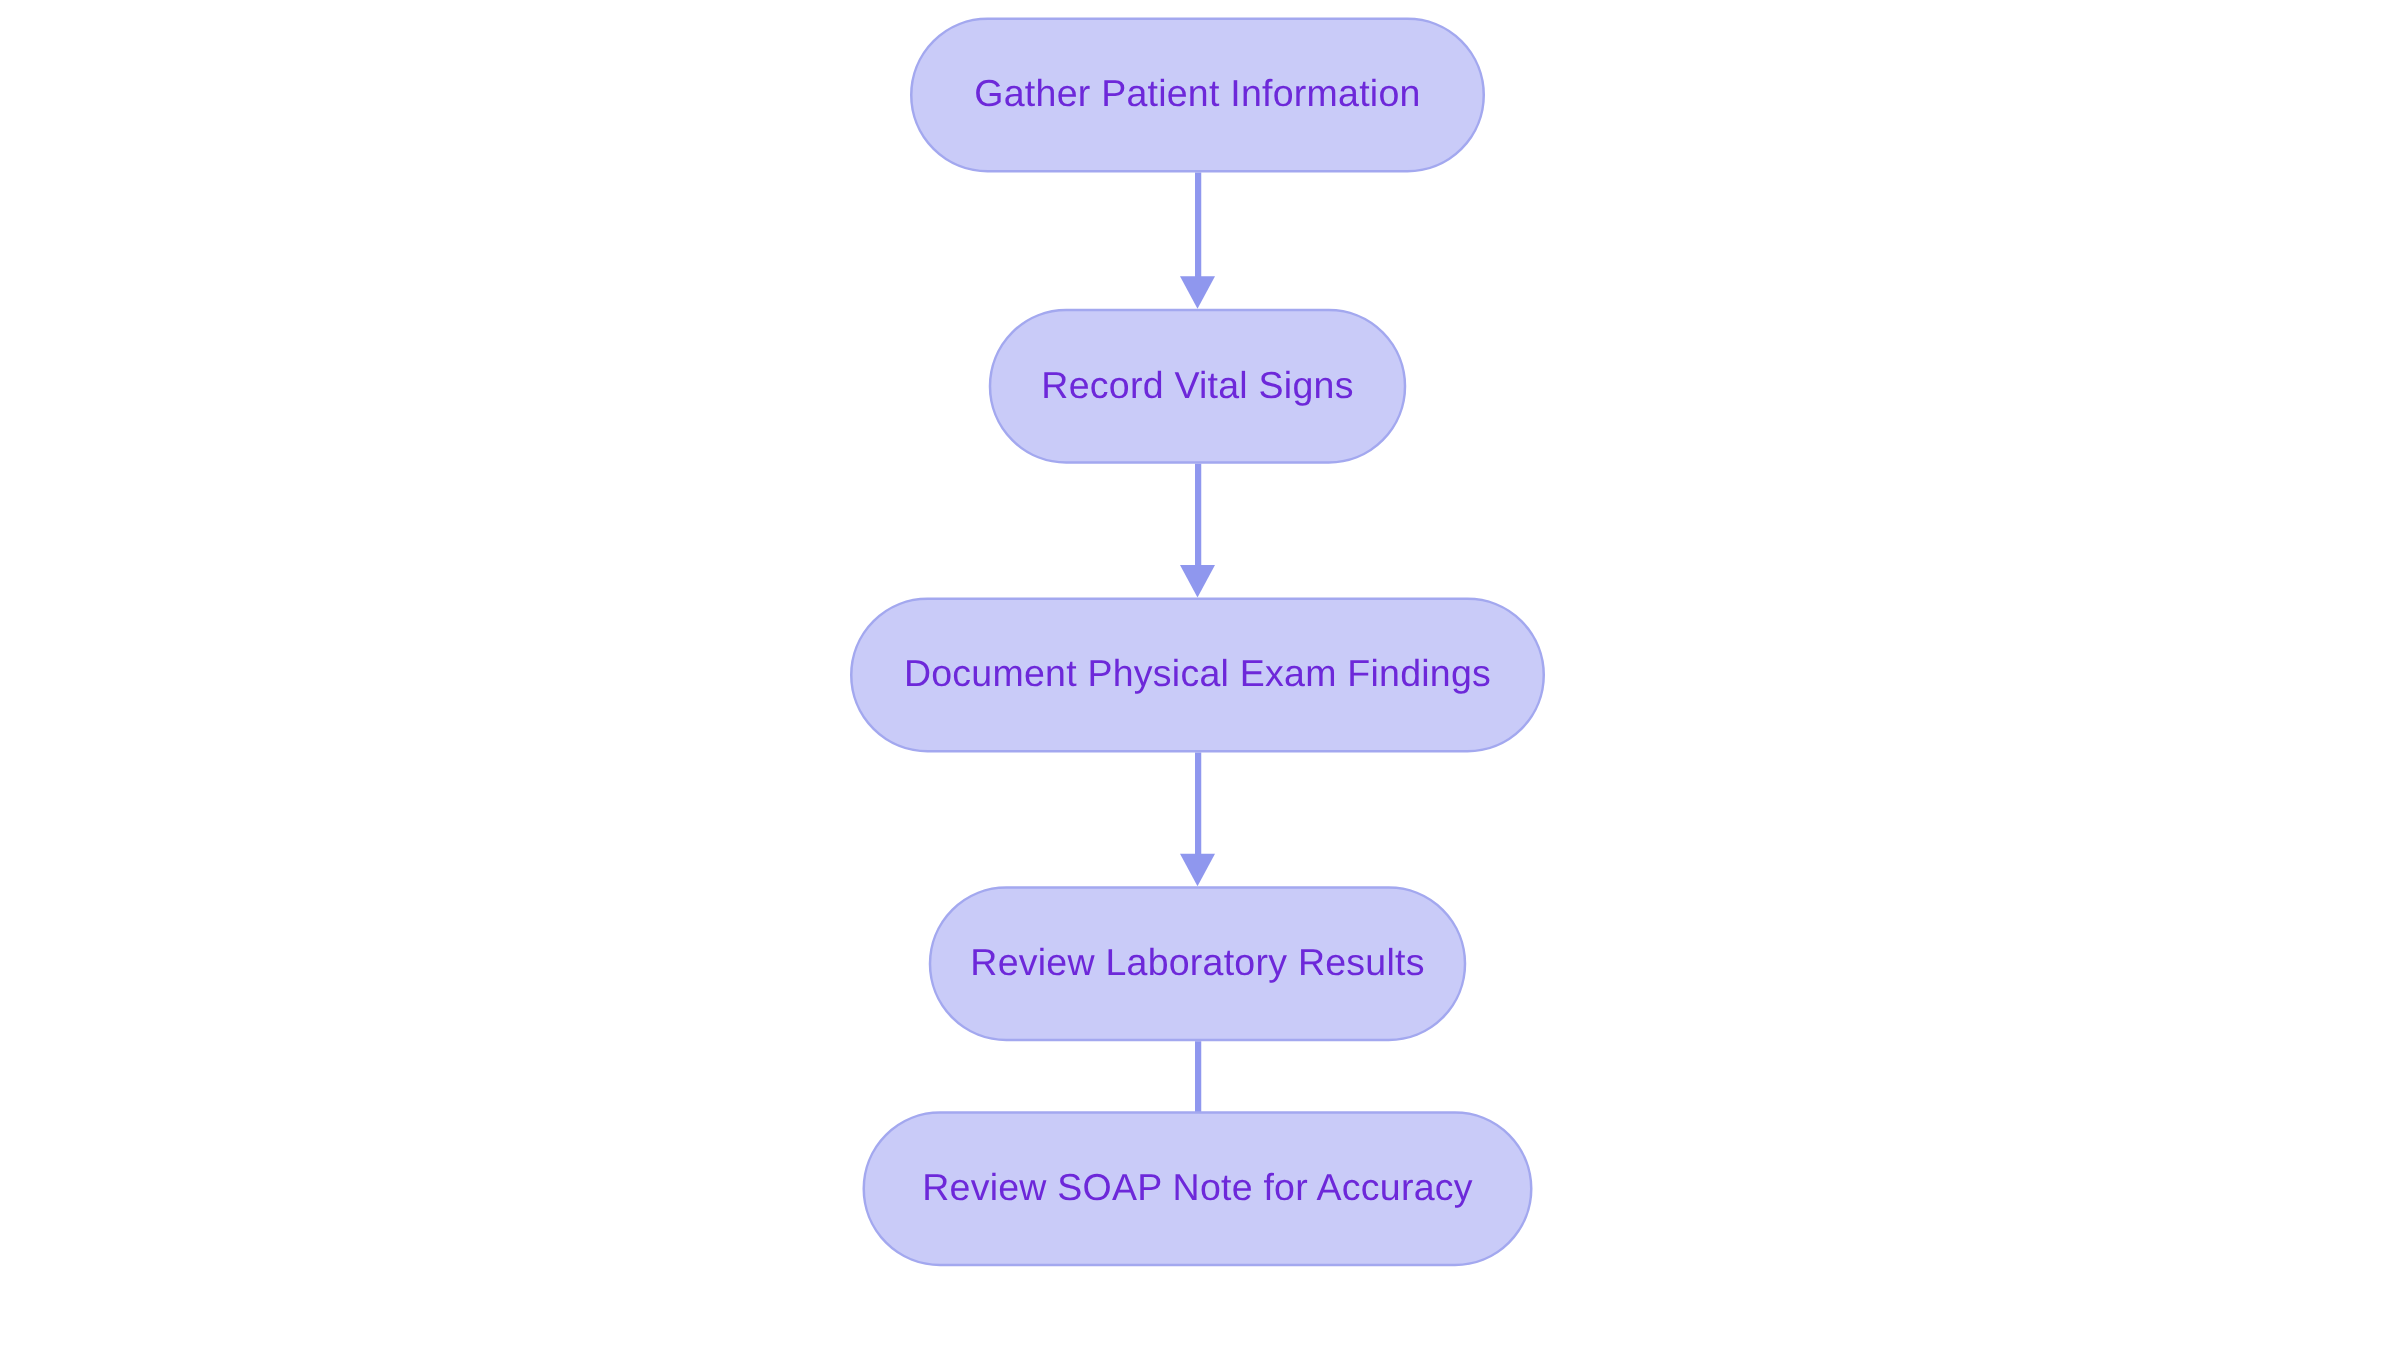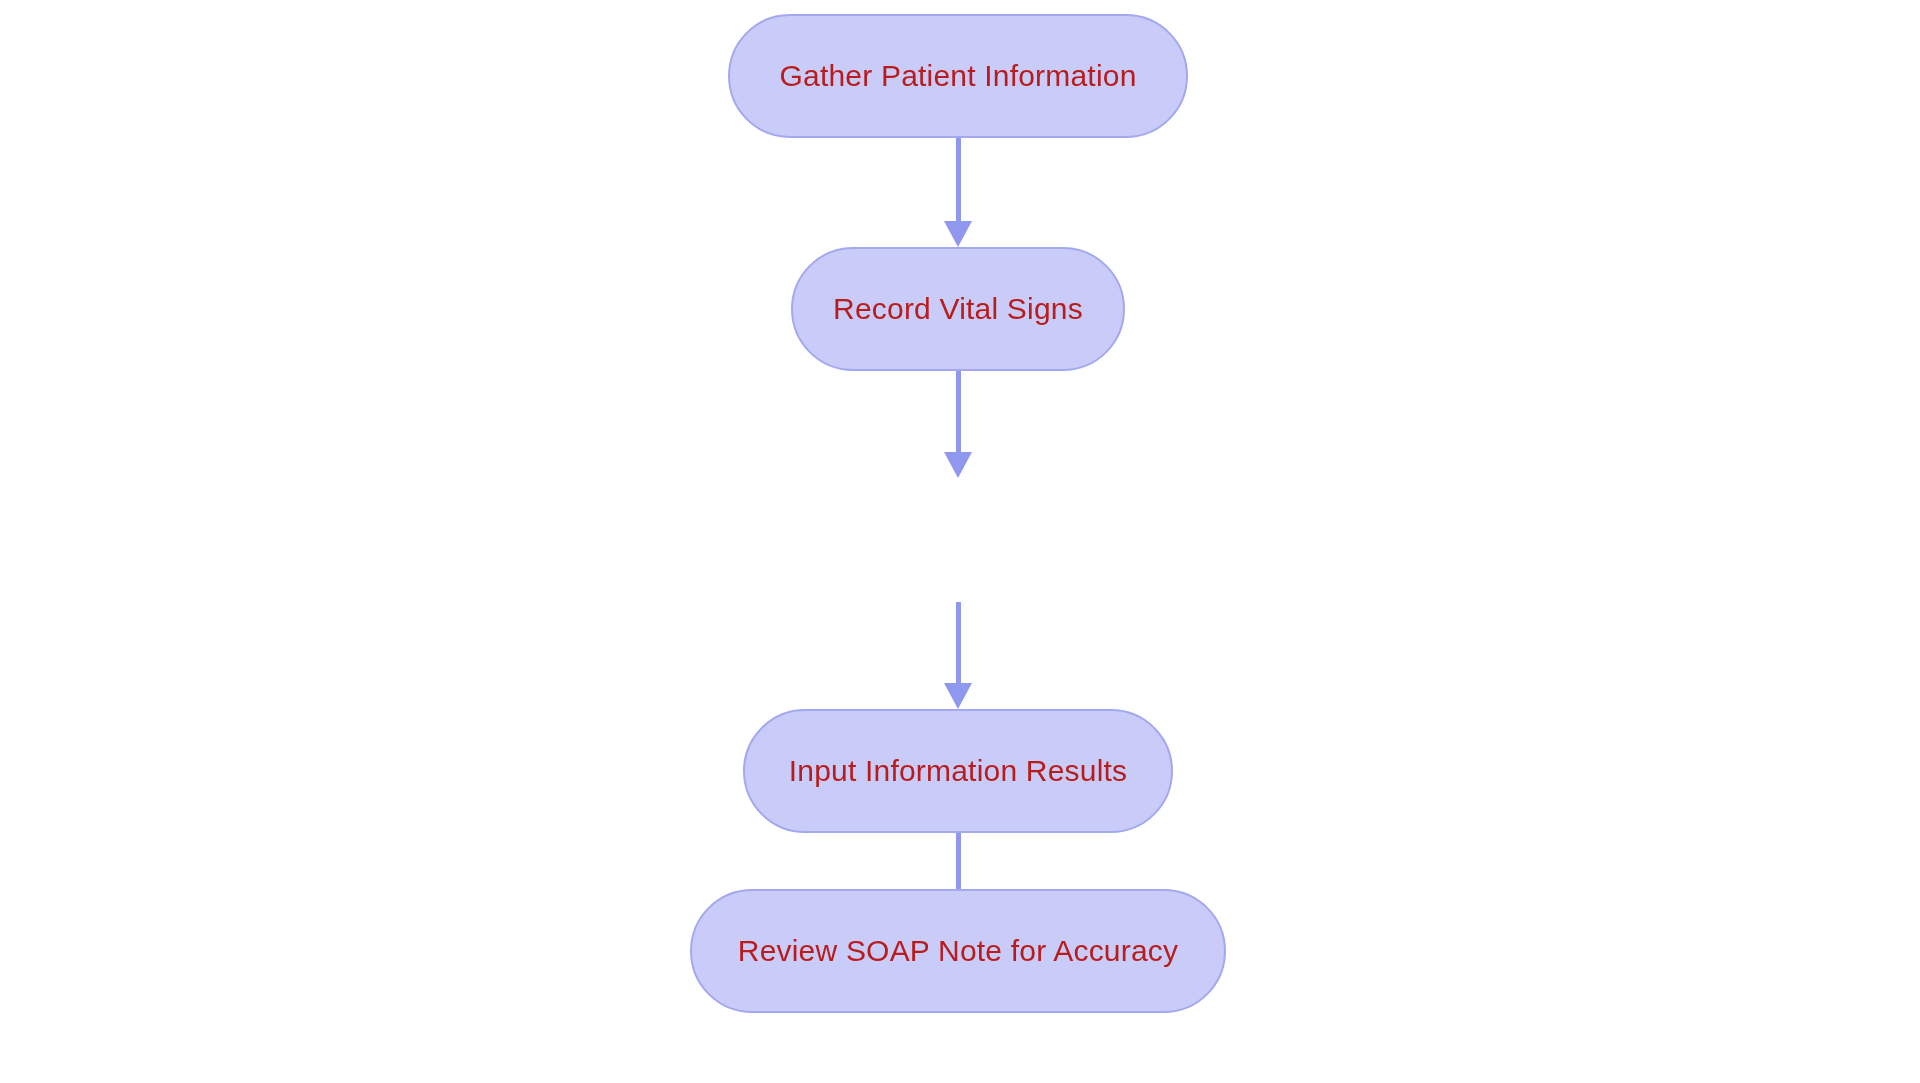--- a/index.html
+++ b/index.html
@@ -20,21 +20,21 @@
     box-sizing: border-box;
     height: 124px;
     background: #c9cbf8;
     border: 2px solid #a3a8ef;
     border-radius: 62px;
     display: flex;
     align-items: center;
     justify-content: center;
   }
   .node-label {
-    color: #b91c1c;
+    color: #6d28d9;
     font-size: 30px;
     font-weight: 400;
     letter-spacing: 0.2px;
     white-space: nowrap;
     text-align: center;
   }
   #node-1 { left: 728px; top: 14px;  width: 460px; }
   #node-2 { left: 791px; top: 247px; width: 334px; }
   #node-3 { left: 680px; top: 478px; width: 556px; }
   #node-4 { left: 743px; top: 709px; width: 430px; }
@@ -85,28 +85,31 @@
 
   <div class="node" id="node-2">
     <span class="node-label">Record Vital Signs</span>
   </div>
 
   <div class="arrow" id="arrow-2">
     <div class="arrow-line"></div>
     <div class="arrow-head"></div>
   </div>
 
+  <div class="node" id="node-3">
+    <span class="node-label">Document Physical Exam Findings</span>
+  </div>
 
   <div class="arrow" id="arrow-3">
     <div class="arrow-line"></div>
     <div class="arrow-head"></div>
   </div>
 
   <div class="node" id="node-4">
-    <span class="node-label">Input Information Results</span>
+    <span class="node-label">Review Laboratory Results</span>
   </div>
 
   <div class="arrow" id="arrow-4">
     <div class="arrow-line"></div>
     <div class="arrow-head"></div>
   </div>
 
   <div class="node" id="node-5">
     <span class="node-label">Review SOAP Note for Accuracy</span>
   </div>

